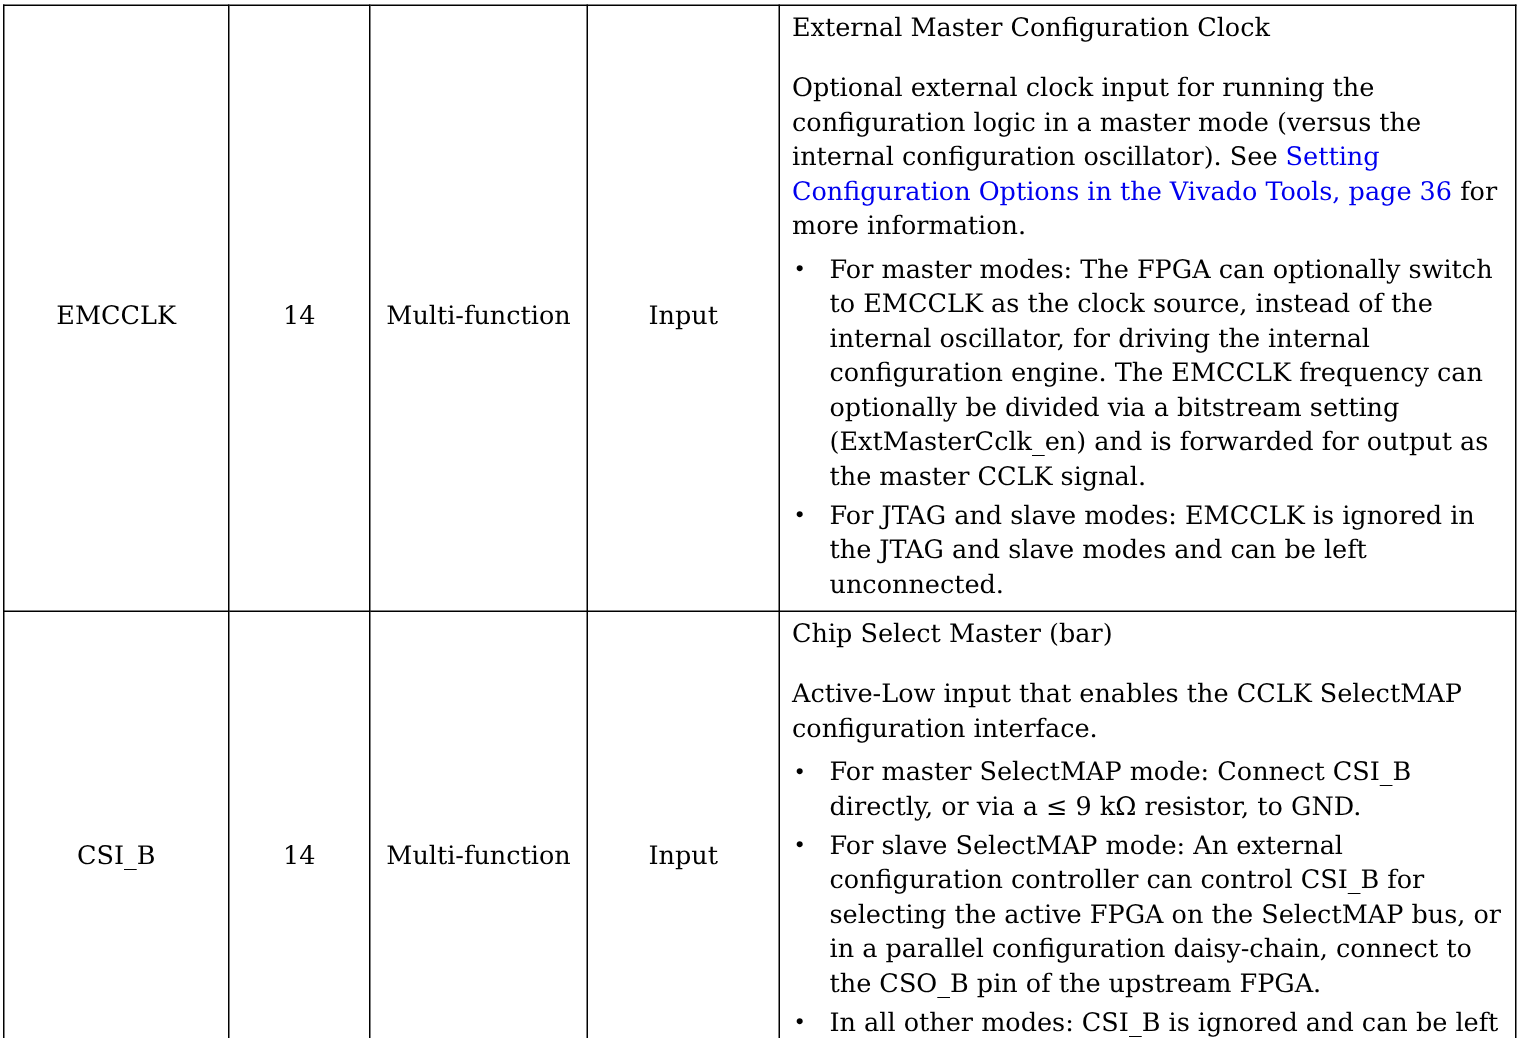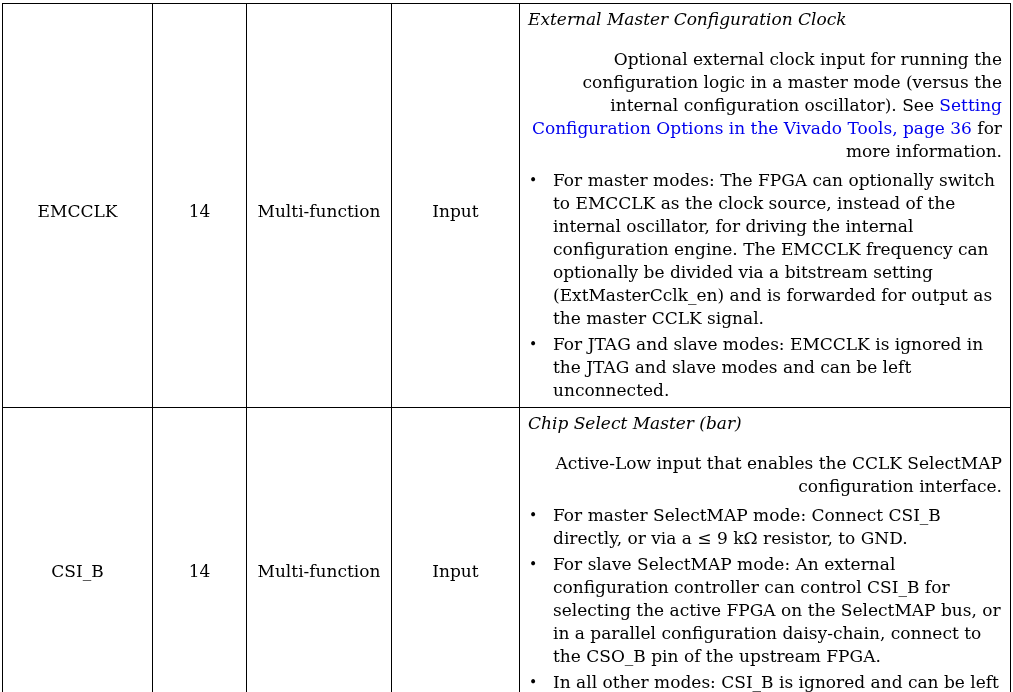--- a/index.html
+++ b/index.html
@@ -34,25 +34,23 @@
       text-align: center;
     }
     .pin-table tr.row-emcclk { height: 375px; }
     .pin-table tr.row-csib { height: 309px; }
     .desc {
       padding: 4px 8px 2px 8px !important;
       vertical-align: top !important;
     }
     .desc .title {
       margin: 0 0 5px 0;
-      font-style: italic;
     }
     .desc .para {
       margin: 17px 0 6px 0;
-      text-align: right;
     }
     .desc a.link {
       color: #0000ee;
       text-decoration: none;
     }
     .desc ul {
       list-style: none;
       margin: 0;
       padding: 0;
     }

